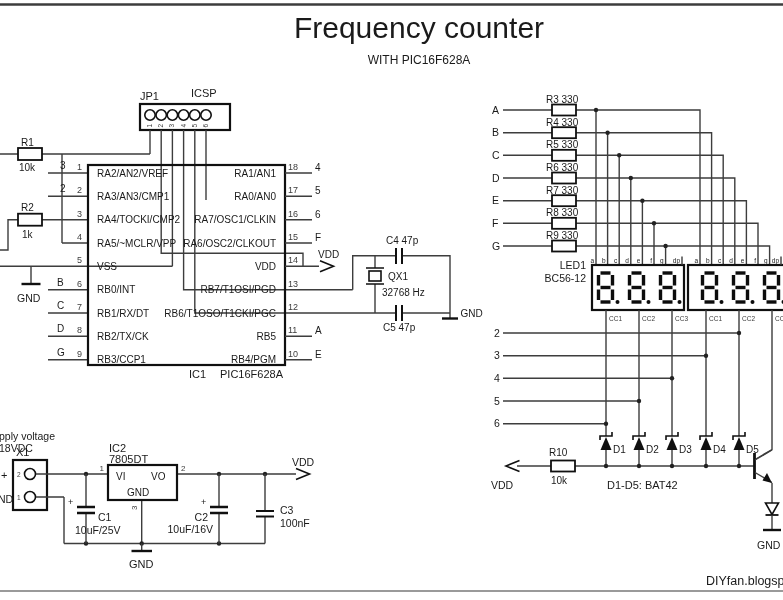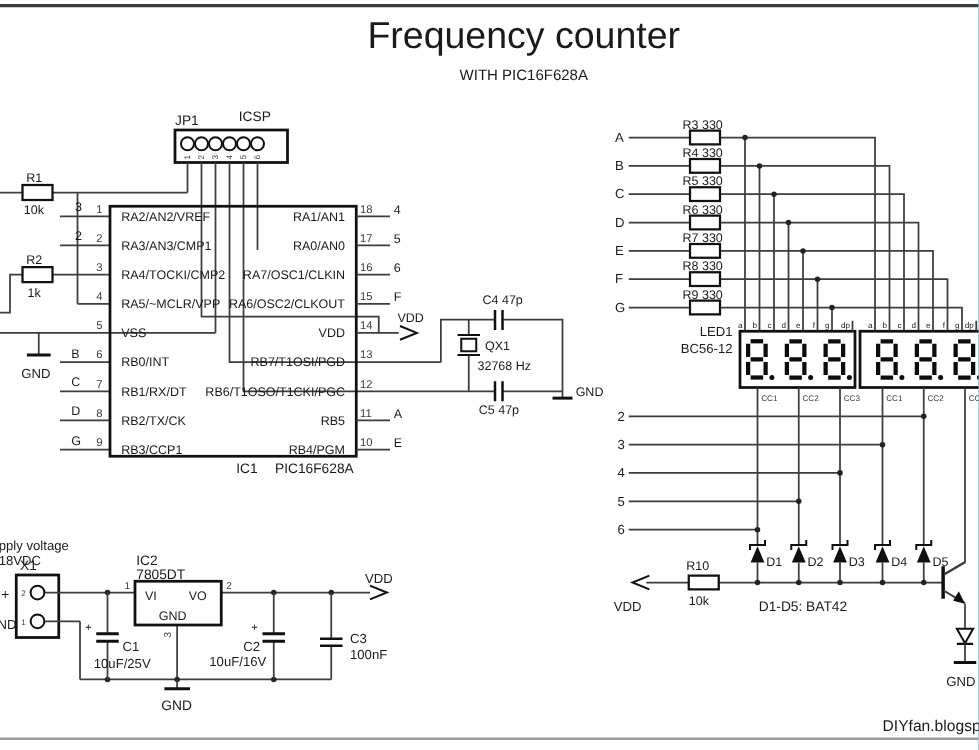--- a/index.html
+++ b/index.html
@@ -1,16 +1,16 @@
 <!DOCTYPE html>
 <html><head>
 <meta charset="utf-8">
 <style>
   html,body{margin:0;padding:0;background:#fff;}
-  #stage{position:relative;width:783px;height:600px;background:#0f766e;overflow:hidden;}
+  #stage{position:relative;width:783px;height:600px;background:#fde047;overflow:hidden;}
   svg{display:block;}
   text{font-family:"Liberation Sans", sans-serif;fill:#1a1a1a;}
   .wire{stroke:#3d3d3d;stroke-width:1.4;fill:none;}
   .comp{stroke:#101010;stroke-width:2.2;fill:none;}
   .rbox{stroke:#101010;stroke-width:1.8;fill:#fff;}
   .thin{stroke:#101010;stroke-width:1.6;fill:none;}
   .bar{stroke:#101010;stroke-width:2.4;fill:none;}
   .dot{fill:#222;stroke:none;}
   .pinnum{fill:#3c3c3c;}
   #seg8 path{stroke:#0c0c0c;stroke-width:3.4;fill:none;}

